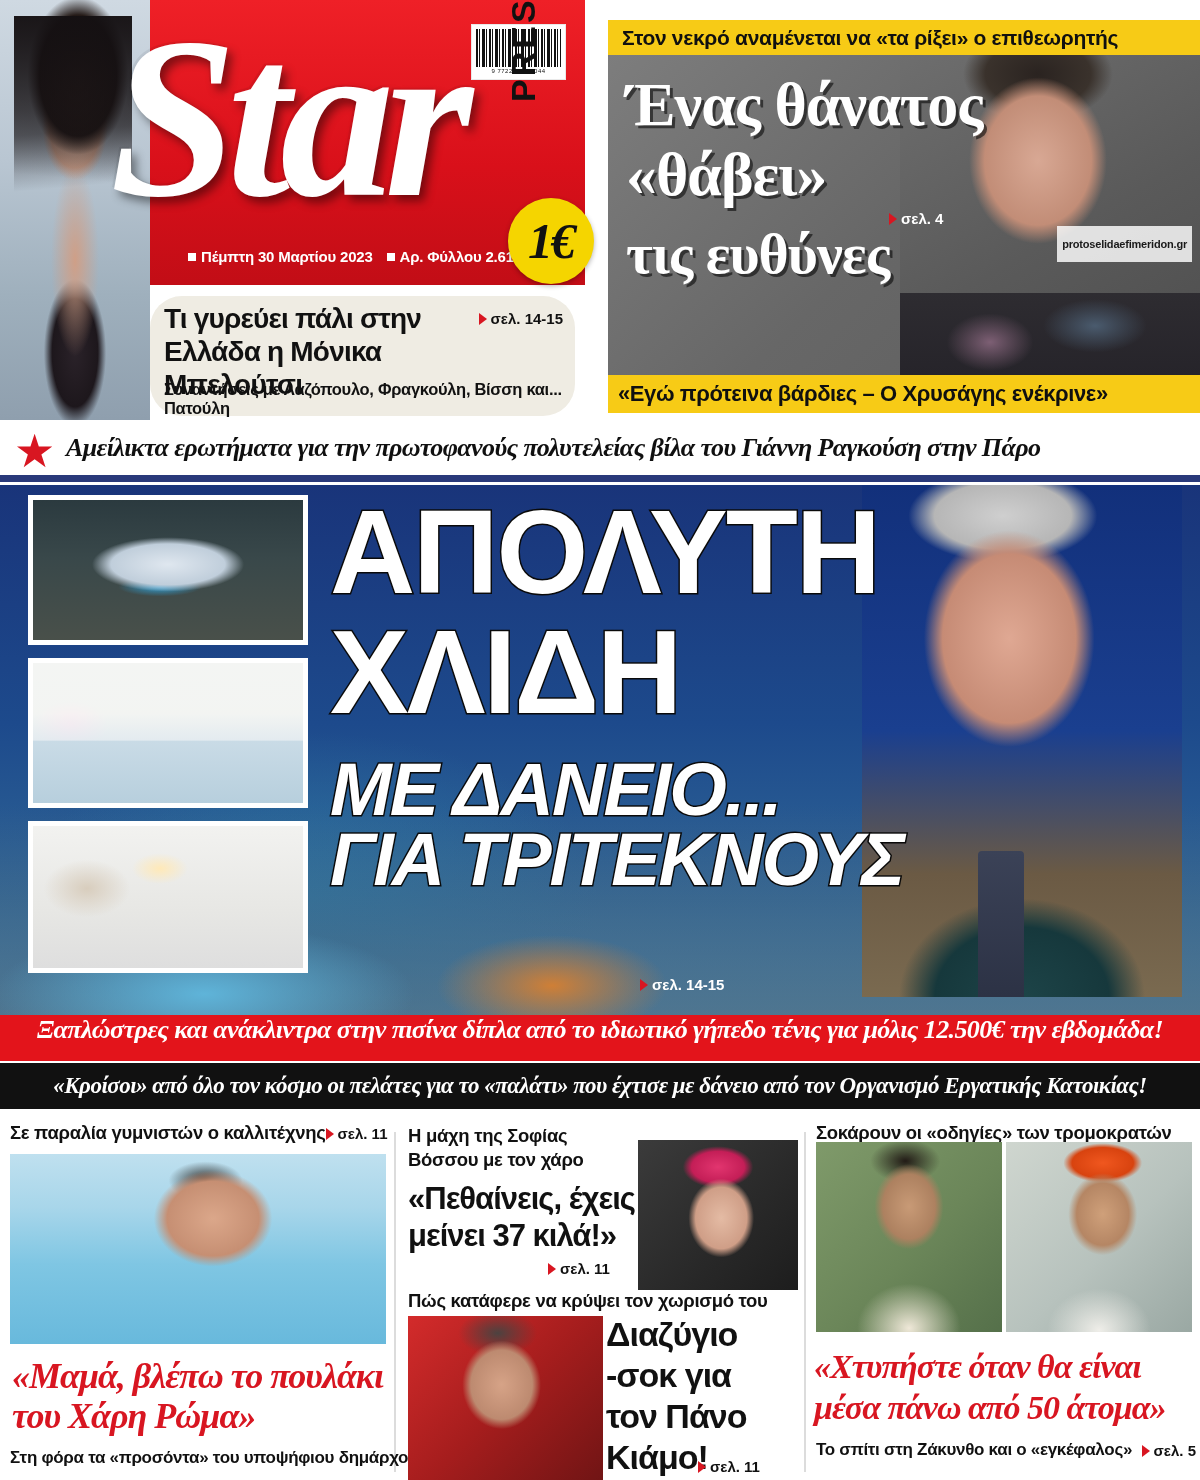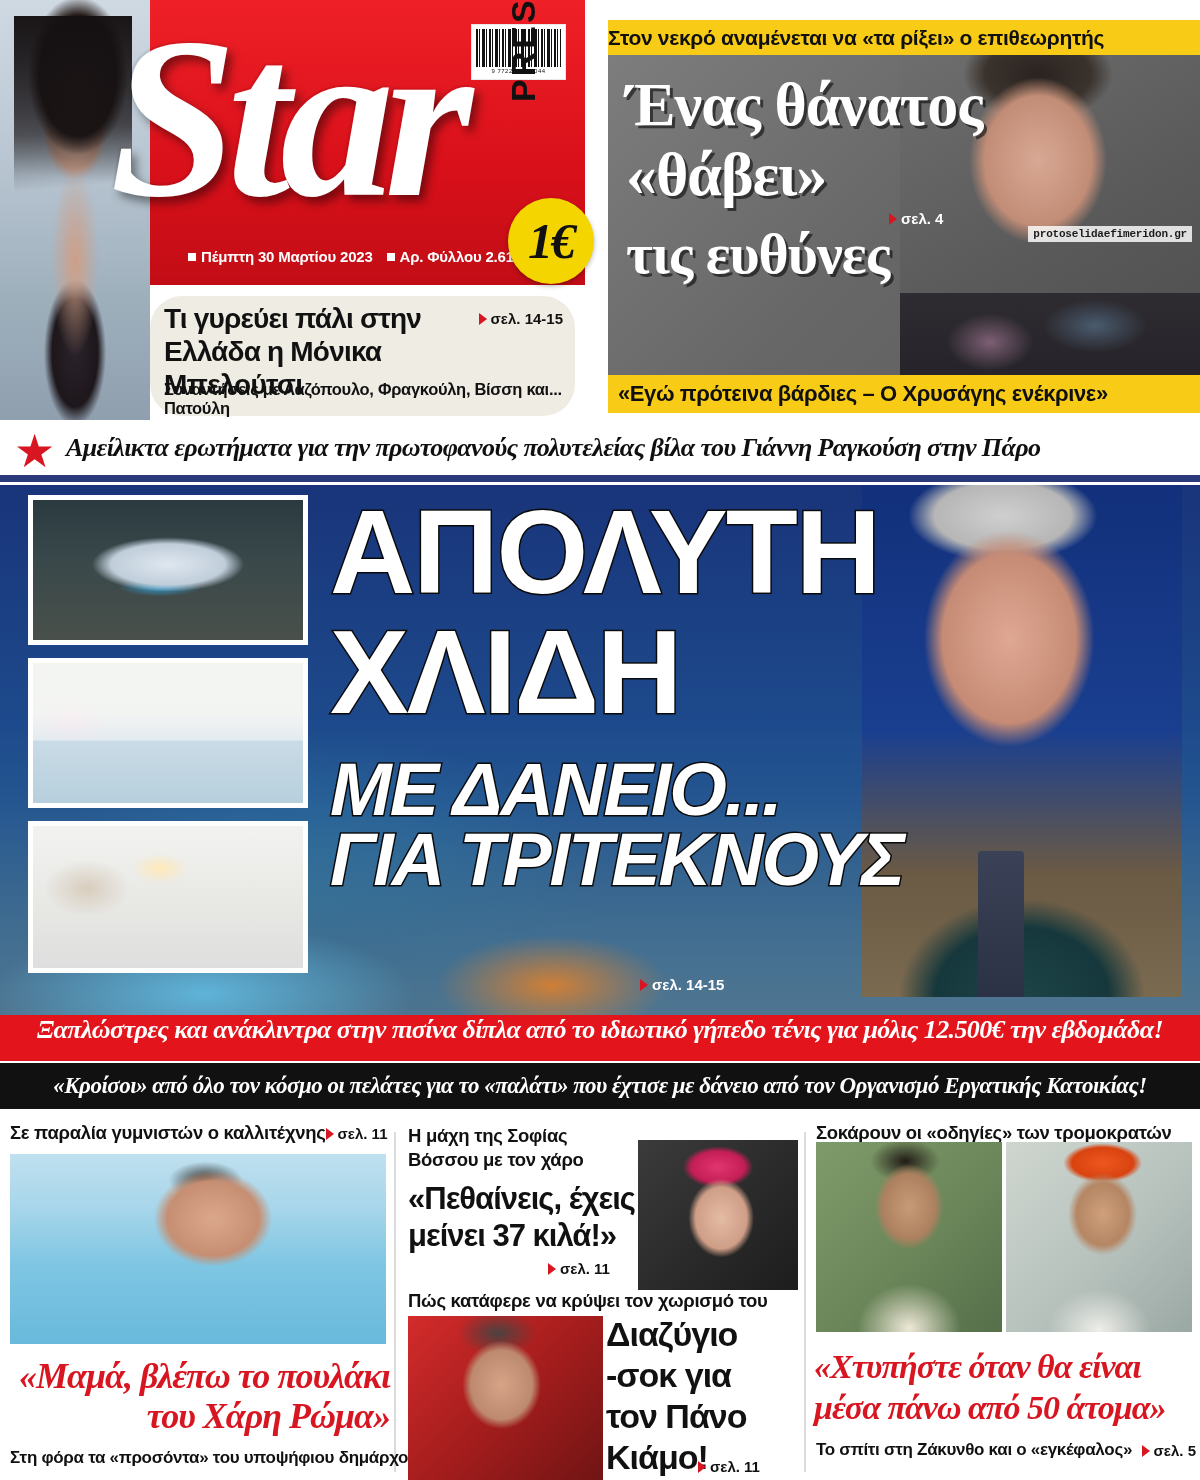--- a/index.html
+++ b/index.html
@@ -108,21 +108,21 @@
     margin-right:4px; vertical-align:-1px;
   }
 
   
   .mast-right { position:absolute; left:585px; top:0; width:615px; height:420px; }
   .yellow-top {
     position:absolute; left:23px; top:20px; width:592px; height:35px;
     background:#f7cb16; display:flex; align-items:center;
   }
   .yellow-top span{
-    padding-left:0; font-size:21px; font-weight:700; color:#101010; letter-spacing:-.3px;
+    padding-left:14px; font-size:21px; font-weight:700; color:#101010; letter-spacing:-.3px;
     font-family:"Liberation Sans", sans-serif; white-space:nowrap;
   }
   .grey-block {
     position:absolute; left:23px; top:55px; width:592px; height:320px;
     background:#6f6f6f;
     background-image:linear-gradient(135deg,#7d7d7d 0%,#676767 50%,#5d5d5d 100%);
     overflow:hidden;
   }
   .man-photo{
     position:absolute; right:0; top:0; width:300px; height:320px;
@@ -135,23 +135,22 @@
   .man-photo::after{
     content:""; position:absolute; left:0; top:238px; width:300px; height:82px;
     background:
       radial-gradient(ellipse 60px 40px at 30% 60%, #7d5f74 0%, rgba(125,95,116,0) 72%),
       radial-gradient(ellipse 70px 36px at 65% 40%, #4a5b6e 0%, rgba(74,91,110,0) 74%),
       linear-gradient(180deg,#2e2c31 0%, #26242a 100%);
   }
   .wm {
     position:absolute; right:8px; top:171px;
     background:rgba(255,255,255,.82); color:#1a1a1a;
-    font-size:11px; font-weight:700; padding:2px 5px; letter-spacing:-.2px;
+    font-size:11px; font-weight:700; padding:12px 5px; letter-spacing:-.2px;
     z-index:4;
-    font-family:Liberation Mono, monospace;
   }
   .gh {
     position:absolute; left:18px; width:520px; z-index:3;
     font-family:"Liberation Serif", serif;
     font-weight:700; color:#fff; font-size:62px; line-height:62px;
     letter-spacing:-1px;
     text-shadow: 3px 3px 0 rgba(0,0,0,.55);
   }
   .gh1{ top:18px; }
   .gh2{ top:88px; }
@@ -417,21 +416,21 @@
     <div class="vdiv vdiv-2"></div>
 
     <div class="col col-a">
       <div style="position:absolute;left:10px;top:4px;width:376px;display:flex;align-items:center;justify-content:space-between;">
         <span class="kicker">Σε παραλία γυμνιστών ο καλλιτέχνης</span>
         <span class="kicker-sel"><span class="arrow-red"></span><span>σελ. 11</span></span>
       </div>
       <div style="position:absolute;left:10px;top:30px;">
         <div class="ph-pool"></div>
       </div>
-      <div style="position:absolute;left:12px;top:238px;width:378px;text-align:right;">
+      <div style="position:absolute;left:12px;top:238px;width:378px;text-align:left;">
         <div class="hl-red">«Μαμά, βλέπω το πουλάκι</div>
         <div class="hl-red">του Χάρη Ρώμα»</div>
       </div>
       <div style="position:absolute;left:10px;top:330px;width:380px;text-align:center;">
         <span class="foot-line">Στη φόρα τα «προσόντα» του υποψήφιου δημάρχου</span>
       </div>
     </div>
 
     <div class="col col-b">
       <div class="vossou-photo"></div>

